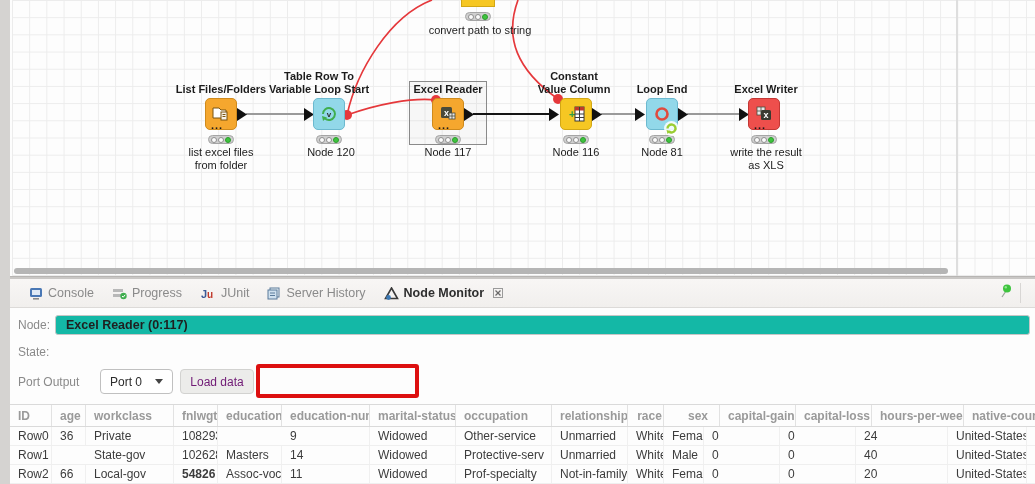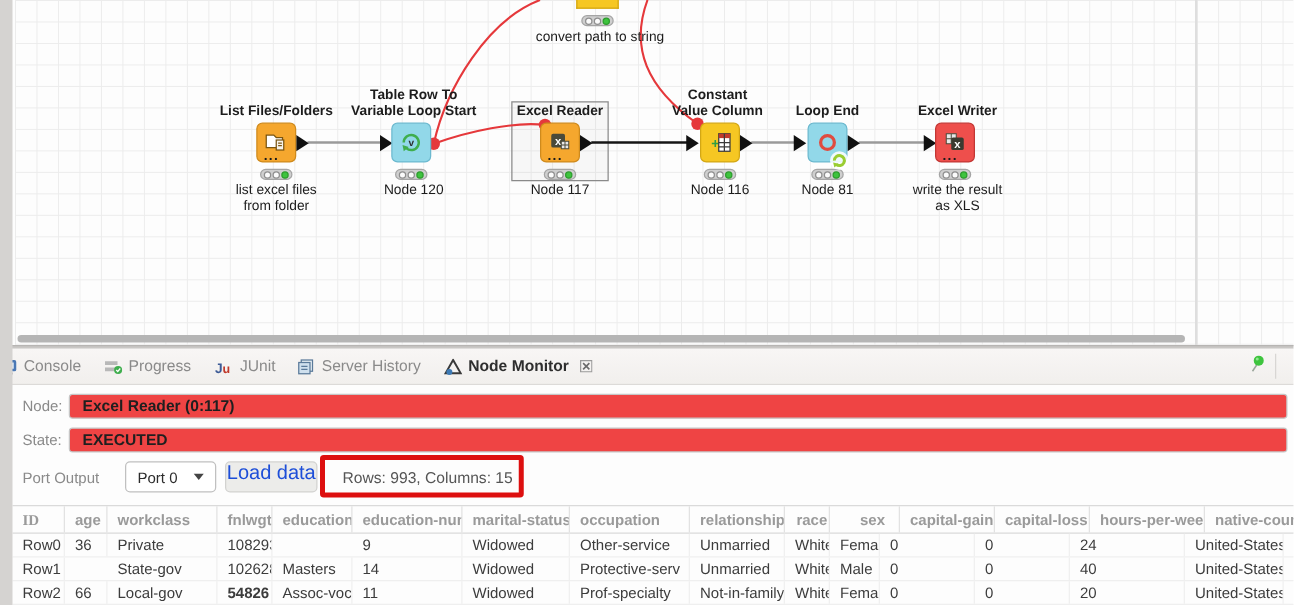--- a/index.html
+++ b/index.html
@@ -35,38 +35,38 @@
   .tl i{width:6px;height:6px;border-radius:50%;background:#fbfbfb;border:1px solid #8f8f8f;}
   .tl i.on{background:#3ec43e;border:1px solid #2c9c2c;}
   .selbox{position:absolute;left:409px;top:81px;width:78px;height:64px;border:1px solid #8a8a8a;
           background:rgba(130,130,130,0.05);z-index:1;}
   .loopbadge{position:absolute;left:663px;top:120px;z-index:6;}
   .partialnode{position:absolute;left:461px;top:0;width:34px;height:7px;background:#f6c723;border:1px solid #d3a714;border-top:none;z-index:4;}
 
   
   .tabbar{position:absolute;left:0;top:279px;width:1035px;height:29px;z-index:8;
           background:linear-gradient(#f8f6f5,#f1efed);border-bottom:1px solid #dcdad8;
-          display:flex;align-items:center;padding-left:0;gap:18px;}
+          display:flex;align-items:center;padding-left:29px;gap:18px;}
   .tab{display:flex;align-items:center;gap:5px;font-size:12.5px;color:#8a8a8a;cursor:default;}
   .tab.active{color:#2e2e2e;font-weight:bold;}
   .tab svg{flex:0 0 auto;}
   .tab .close{margin-left:4px;display:flex;}
   .tabbar .right{margin-left:auto;display:flex;align-items:center;gap:8px;padding-right:14px;}
   .tabbar .rsep{width:1px;height:20px;background:#d8d6d4;}
 
   .panel{position:absolute;left:0;top:308px;width:954px;height:176px;background:#fdfdfd;z-index:8;}
   .flabel{position:absolute;font-size:12px;color:#8a8a8a;}
   .fbox{position:absolute;left:55px;width:975px;height:20px;border:1px solid #c6c6c6;border-radius:3px;
-        background:#ef4444;font-size:12.5px;font-weight:bold;color:#1f1f1f;line-height:19px;padding-left:10px;}
+        background:#14b8a6;font-size:12.5px;font-weight:bold;color:#1f1f1f;line-height:19px;padding-left:10px;}
   .dropdown{position:absolute;left:100px;top:61px;width:73px;height:25px;border:1px solid #c0c0c0;border-radius:4px;
             background:#fff;display:flex;align-items:center;font-size:12px;color:#2c2c2c;padding:0 9px;}
   .dropdown .caret{margin-left:auto;width:0;height:0;border-left:4px solid transparent;
                    border-right:4px solid transparent;border-top:5px solid #444;}
   .loadbtn{position:absolute;left:180px;top:61px;width:74px;height:25px;border:1px solid #d2d2d0;border-radius:4px;
-           background:#ececea;font-size:16px;color:#1d4ed8;display:flex;justify-content:center;}
+           background:#ececea;font-size:12px;color:#701a75;display:flex;align-items:center;justify-content:center;}
   .rowsinfo{position:absolute;left:274px;top:61px;height:25px;display:flex;align-items:center;
             font-size:12.5px;color:#555;}
   .redbox{position:absolute;left:256px;top:56px;width:163px;height:34px;border:4px solid #dd0f0f;border-radius:3px;z-index:9;}
 
   .mtable{position:absolute;left:10px;top:96px;width:1025px;font-size:12px;color:#3c3c3c;}
   .mtable .hrow{display:flex;height:23px;border-top:1px solid #dadada;border-bottom:1px solid #dadada;background:#fdfdfd;}
   .mtable .hcell{font-weight:bold;color:#9a9a9a;line-height:22px;padding-left:8px;border-right:1px solid #e2e2e2;
                  overflow:hidden;white-space:nowrap;flex:0 0 auto;}
   .mtable .drow{display:flex;height:19px;border-bottom:1px solid #efefef;}
   .mtable .dcell{line-height:19px;padding-left:8px;border-right:1px solid #f0f0f0;overflow:hidden;
@@ -131,21 +131,21 @@
     <div class="tl" style="left:208px;top:135px">
         <i></i>
         <i></i>
         <i class="on"></i>
       </div>
     <div class="ndesc" style="left:221px;top:146px">
       <span>list excel files</span><br>
       <span>from folder</span>
     </div>
 
-    <div class="nlabel" style="left:331px;top:70px">
+    <div class="nlabel" style="left:319px;top:70px">
       <span>Table Row To</span><br>
       <span>Variable Loop Start</span>
     </div>
     <div class="nicon cyan" style="left:313px;top:98px">
       <svg width="20" height="20" viewBox="0 0 20 20">
         <path d="M4,10 a6,6 0 1 1 2,4.5" fill="none" stroke="#3fae4e" stroke-width="2"></path>
         <polygon points="3,12 8,13.5 4,17" fill="#3fae4e"></polygon>
         <text x="10" y="13" font-size="8" font-weight="bold" text-anchor="middle" fill="#2c2c2c">v</text>
       </svg>
     </div>
@@ -316,40 +316,34 @@
     </div>
   </div>
 
   <div class="panel">
     <div class="flabel" style="left:18px;top:10px">Node:</div>
     <div class="fbox" style="top:7px">
       <span>Excel Reader  (0:117)</span>
     </div>
 
     <div class="flabel" style="left:18px;top:37px">State:</div>
-    <div class="fbox" style="top:34px">
-      <span>EXECUTED</span>
-    </div>
 
     <div class="flabel" style="left:18px;top:67px">Port Output</div>
     <div class="dropdown">
       <span>Port 0</span>
       <span class="caret"></span>
     </div>
     <div class="loadbtn">
       <span>Load data</span>
     </div>
-    <div class="rowsinfo">
-      <span>Rows: 993, Columns: 15</span>
-    </div>
     <div class="redbox"></div>
 
     <div class="mtable">
         <div class="hrow">
-          <div class="hcell" style="width: 42px; font-family: Liberation Serif, serif;">ID</div>
+          <div class="hcell" style="width: 42px;">ID</div>
           <div class="hcell" style="width: 34px;">age</div>
           <div class="hcell" style="width: 88px;">workclass</div>
           <div class="hcell" style="width: 44px;">fnlwgt</div>
           <div class="hcell" style="width: 64px;">education</div>
           <div class="hcell" style="width: 88px;">education-num</div>
           <div class="hcell" style="width: 86px;">marital-status</div>
           <div class="hcell" style="width: 96px;">occupation</div>
           <div class="hcell" style="width: 76px;">relationship</div>
           <div class="hcell" style="width: 36px; text-align: center;">race</div>
           <div class="hcell" style="width: 40px; margin-left: 16px;">sex</div>

